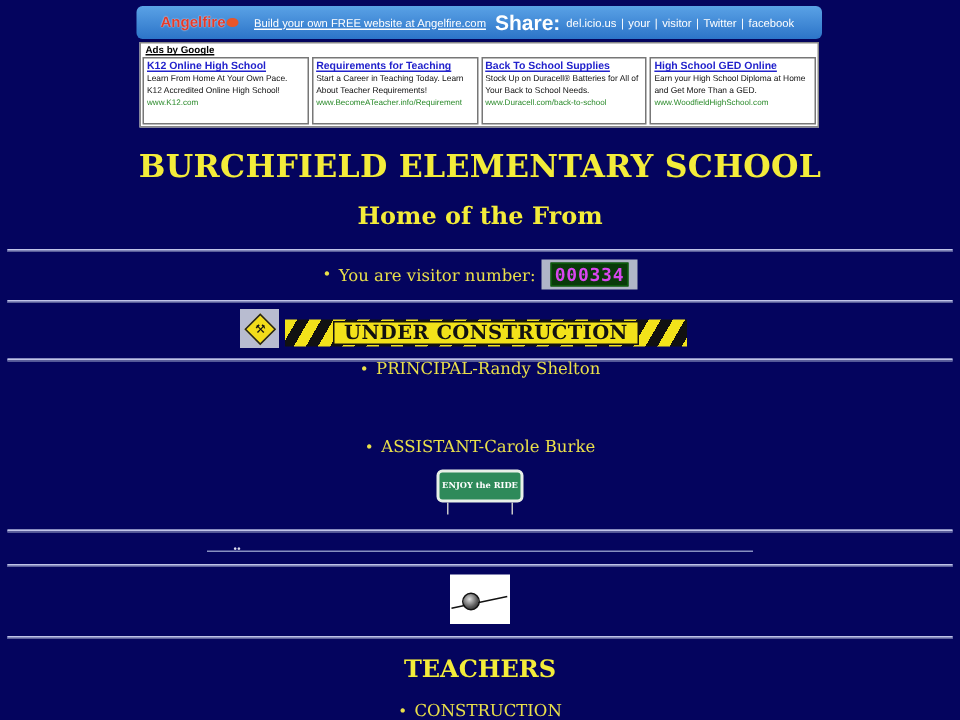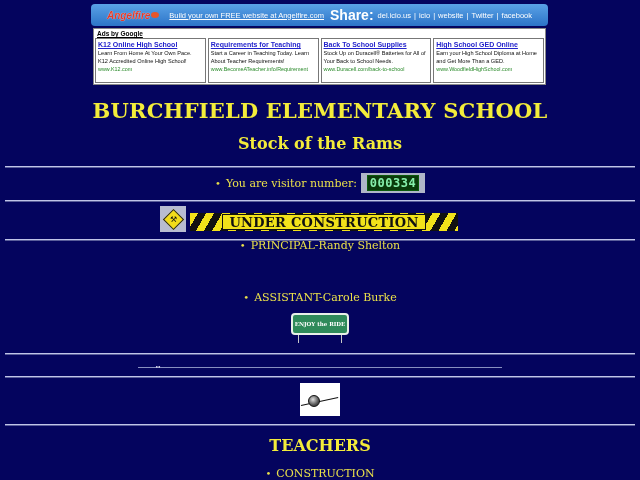--- a/index.html
+++ b/index.html
@@ -14,21 +14,21 @@
     .af-bar {
       position: absolute; left: 91px; top: 4px; width: 457px; height: 22px;
       background: linear-gradient(#5aa2e6, #2c74c8);
       border-radius: 4px;
       display: flex; align-items: center;
       font-family: "Liberation Sans", sans-serif;
       color: #fff; font-size: 7.5px;
       padding-left: 16px;
     }
     .af-logo {
-      font-style: italic; font-weight: bold; color: #e23a2a;
+      font-weight: bold; color: #e23a2a;
       font-size: 10px; margin-right: 10px;
       display: flex; align-items: center;
       text-shadow: 0 0 1px #fff;
     }
     .af-logo .flame {
       display: inline-block; width: 8px; height: 6px; border-radius: 50%;
       background: #e8562a; margin-left: 1px;
     }
     .af-build { margin-right: 6px; text-decoration: underline; }
     .af-share { font-weight: bold; font-size: 14px; margin-right: 3px; }
@@ -72,21 +72,21 @@
     .visitor {
       top: 173px; font-size: 11px; color: #eae04a;
       display: flex; justify-content: center; align-items: center;
     }
     .bullet { color: #eae04a; margin-right: 5px; font-size: 10px; }
     .counter {
       display: inline-flex; align-items: center; justify-content: center;
       background: #b0b6c8; padding: 2px 3px; margin-left: 4px; height: 20px; width: 64px;
     }
     .counter-digits {
-      background: #0a3a0a; color: #86efac; font-family: "DejaVu Sans Mono", monospace;
+      background: #0a3a0a; color: #d946ef; font-family: "DejaVu Sans Mono", monospace;
       font-size: 12px; font-weight: bold; letter-spacing: 0.5px; padding: 0 2px;
       border: 1px solid #0c5a0c; line-height: 14px;
     }
 
     .construction {
       position: absolute; top: 206px; left: 160px; height: 28px; width: 320px;
     }
     .cons-sign {
       position: absolute; left: 0; top: 0; width: 26px; height: 26px;
       background: #b8bcd0; display: flex; align-items: center; justify-content: center;
@@ -150,21 +150,21 @@
 <body>
 
 <div class="af-bar">
   <span class="af-logo">
     <span>Angelfire</span>
     <span class="flame"></span>
   </span>
   <span class="af-build">Build your own FREE website at Angelfire.com</span>
   <span class="af-share">Share:</span>
   <span class="af-links">
-    <span>del.icio.us</span><span class="sep">|</span><span>icio</span><span class="sep">|</span><span>website</span><span class="sep">|</span><span>Twitter</span><span class="sep">|</span><span>facebook</span>
+    <span>del.icio.us</span><span class="sep">|</span><span>your</span><span class="sep">|</span><span>visitor</span><span class="sep">|</span><span>Twitter</span><span class="sep">|</span><span>facebook</span>
   </span>
 </div>
 
 <div class="ads">
   <div class="ads-label">Ads by Google</div>
   <div class="ads-row">
     <div class="ad">
       <div class="ad-title">K12 Online High School</div>
       <div class="ad-desc">Learn From Home At Your Own Pace. K12 Accredited Online High School!</div>
       <div class="ad-url">www.K12.com</div>
@@ -181,21 +181,21 @@
     </div>
     <div class="ad">
       <div class="ad-title">High School GED Online</div>
       <div class="ad-desc">Earn your High School Diploma at Home and Get More Than a GED.</div>
       <div class="ad-url">www.WoodfieldHighSchool.com</div>
     </div>
   </div>
 </div>
 
 <div class="center h1">BURCHFIELD ELEMENTARY SCHOOL</div>
-<div class="center h2">Stock of the Rams</div>
+<div class="center h2">Home of the From</div>
 
 <hr class="rule" style="top:166px">
 
 <div class="center visitor">
   <span class="bullet">•</span>
   <span>You are visitor number:</span>
   <span class="counter">
     <span class="counter-digits">000334</span>
   </span>
 </div>

